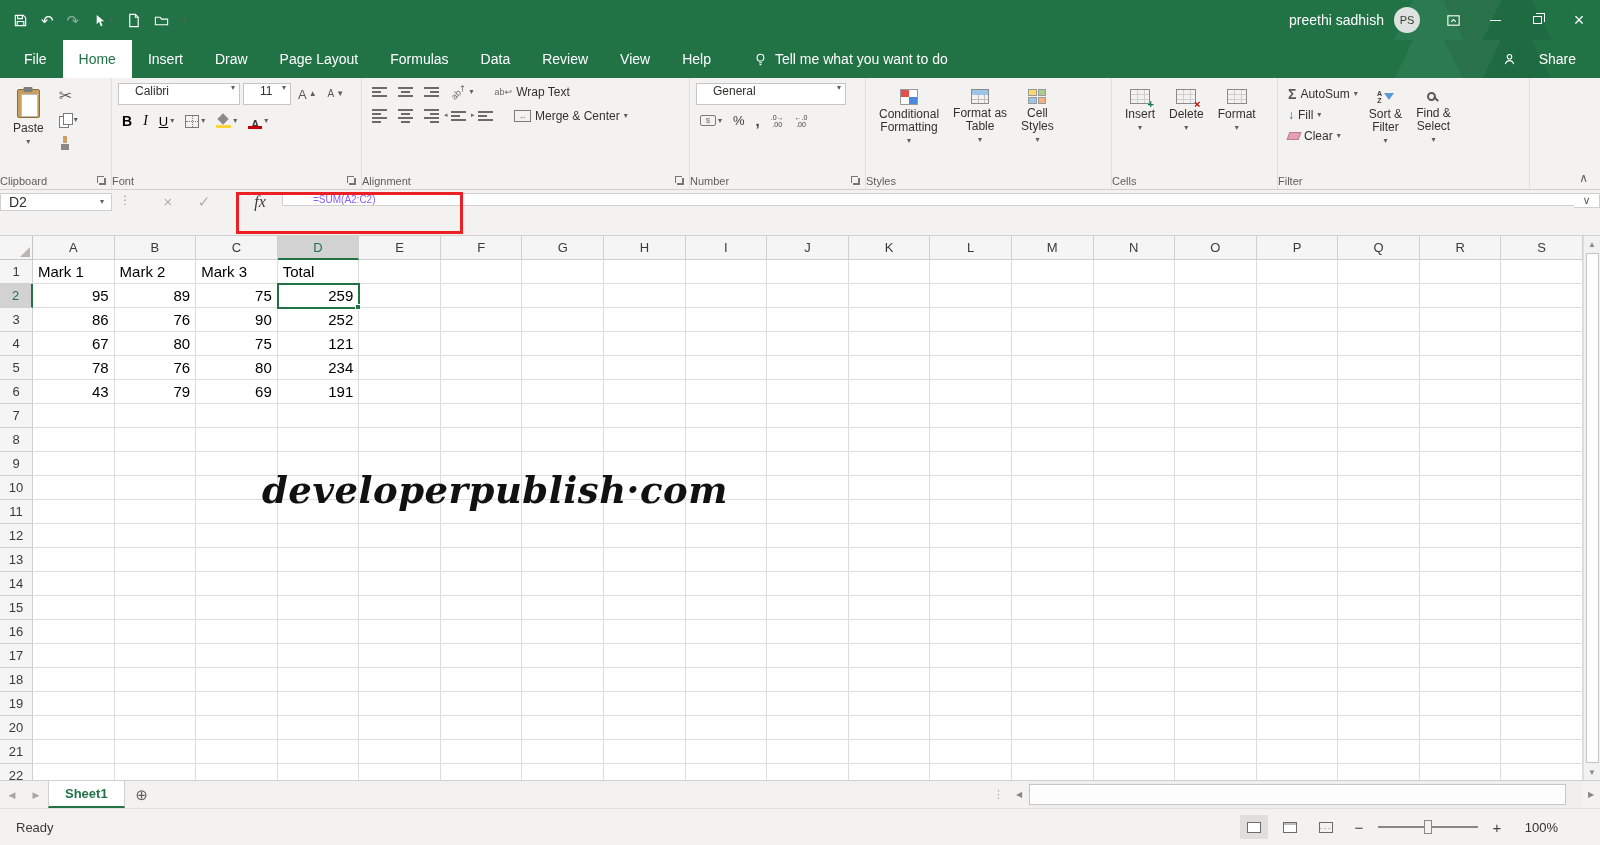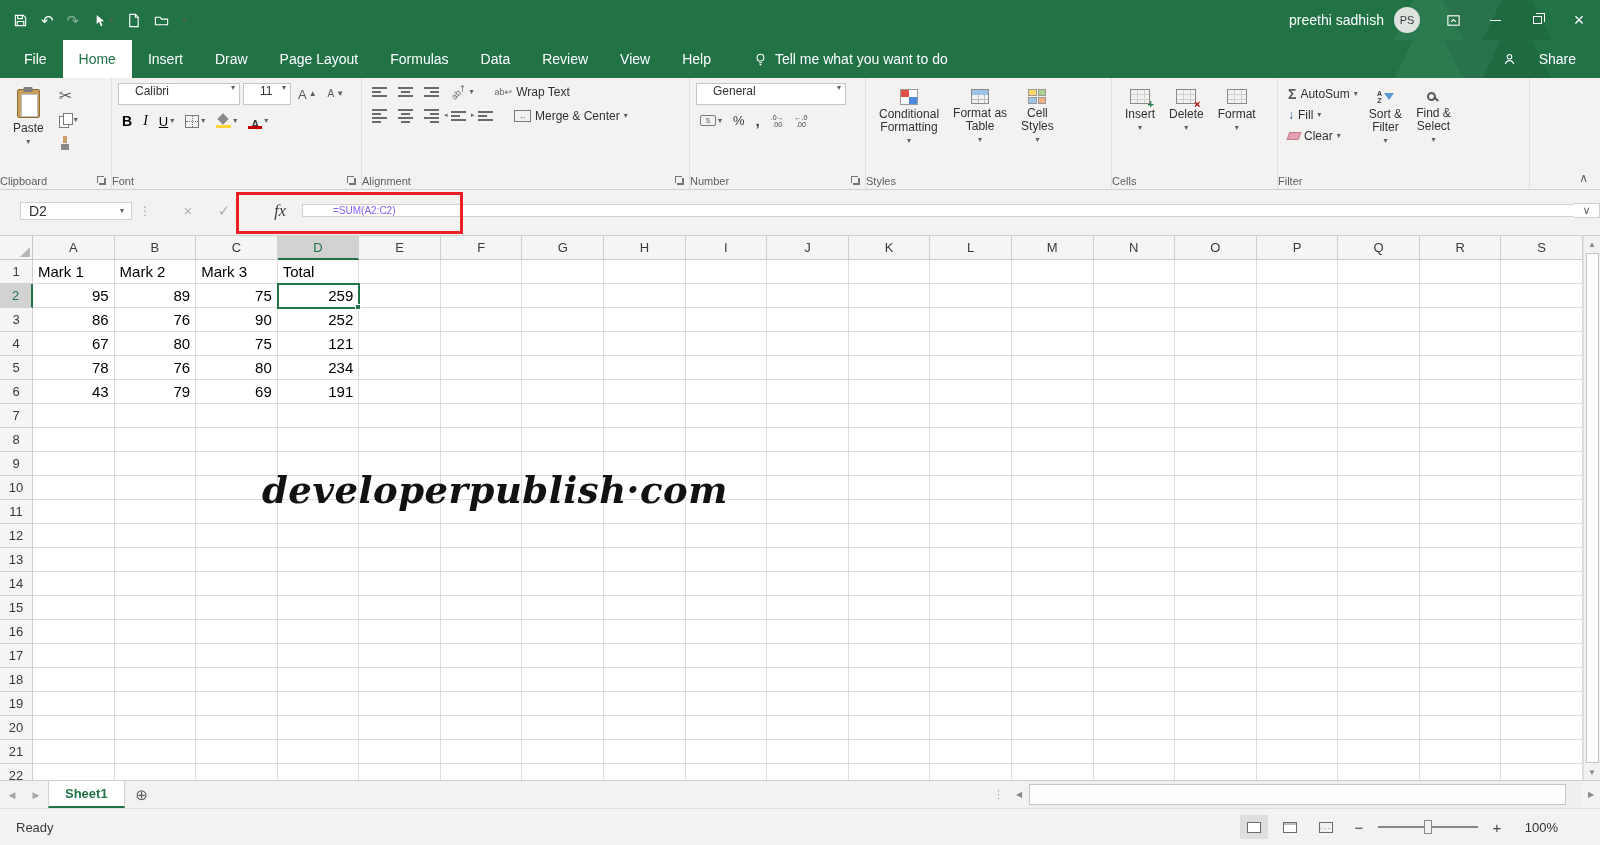--- a/index.html
+++ b/index.html
@@ -122,21 +122,21 @@
   .ic-find::after{content:"";position:absolute;width:6px;height:2px;background:#5a5a5a;right:-5px;bottom:-1px;transform:rotate(40deg)}
   .collapse{position:absolute;right:12px;bottom:4px;color:#605e5c;font-size:12px;cursor:pointer}
 
   
   .g-clipboard{width:112px}.g-font{width:250px}.g-align{width:328px}.g-number{width:176px}
   .g-styles{width:246px}.g-cells{width:166px}.g-edit{width:252px}
   .g-clipboard .gbody{gap:4px}
   .minicol{display:flex;flex-direction:column;justify-content:flex-start;gap:3px;padding-top:2px}
 
   
-  .formulabar{position:absolute;top:190px;left:0;right:0;height:46px;background:#f3f2f1;display:flex;align-items:center;padding:3px 0 7px 20px;border-bottom:1px solid #d2d0ce}
+  .formulabar{position:absolute;top:190px;left:0;right:0;height:46px;background:#f3f2f1;display:flex;align-items:flex-start;padding:3px 0 7px 0;border-bottom:1px solid #d2d0ce}
   .namebox{width:112px;background:#fff;border:1px solid #d2d0ce;display:flex;align-items:center;padding-left:8px;font-size:14px;color:#323130;cursor:text}
   .namebox .arrow{margin-left:auto;width:18px;text-align:center;cursor:pointer}
   .fbsep{width:26px;display:flex;align-items:center;justify-content:center;color:#a19f9d;font-size:12px}
   .fbtn{width:36px;display:flex;align-items:center;justify-content:center;font-size:15px;cursor:pointer}
   .fbtn.dim{color:#b0aeac}
   .fbtn.fx{width:44px;margin-left:16px;color:#3b3a39}
   .fbtn.fx span{font-style:italic;font-family:"Liberation Serif",serif;font-size:16px}
   .fbtn.cancel{margin-left:12px}
   .finput{flex:1;background:#fff;border:1px solid #d2d0ce;border-right:none;display:flex;align-items:center;font-size:10px;color:#8b5cf6;padding-left:30px;cursor:text}
   .fexpand{width:26px;background:#fff;border:1px solid #d2d0ce;border-left:none;display:flex;align-items:center;justify-content:center;color:#605e5c;font-size:11px;cursor:pointer}

